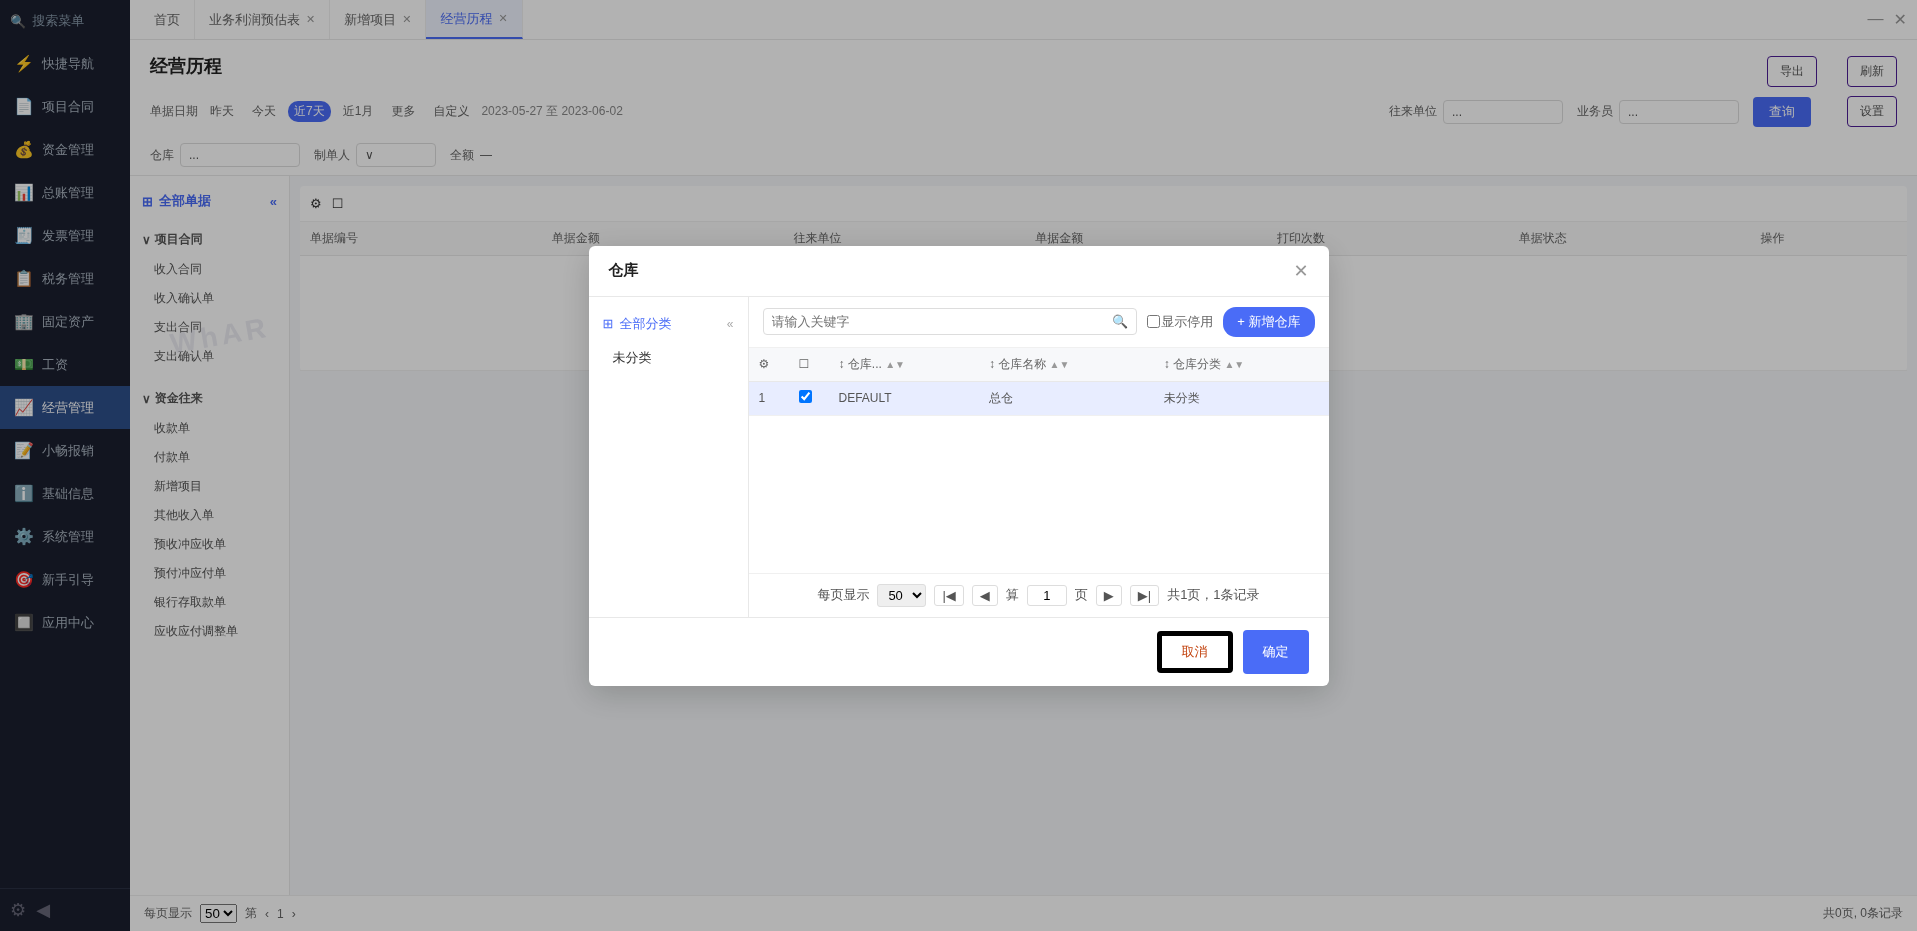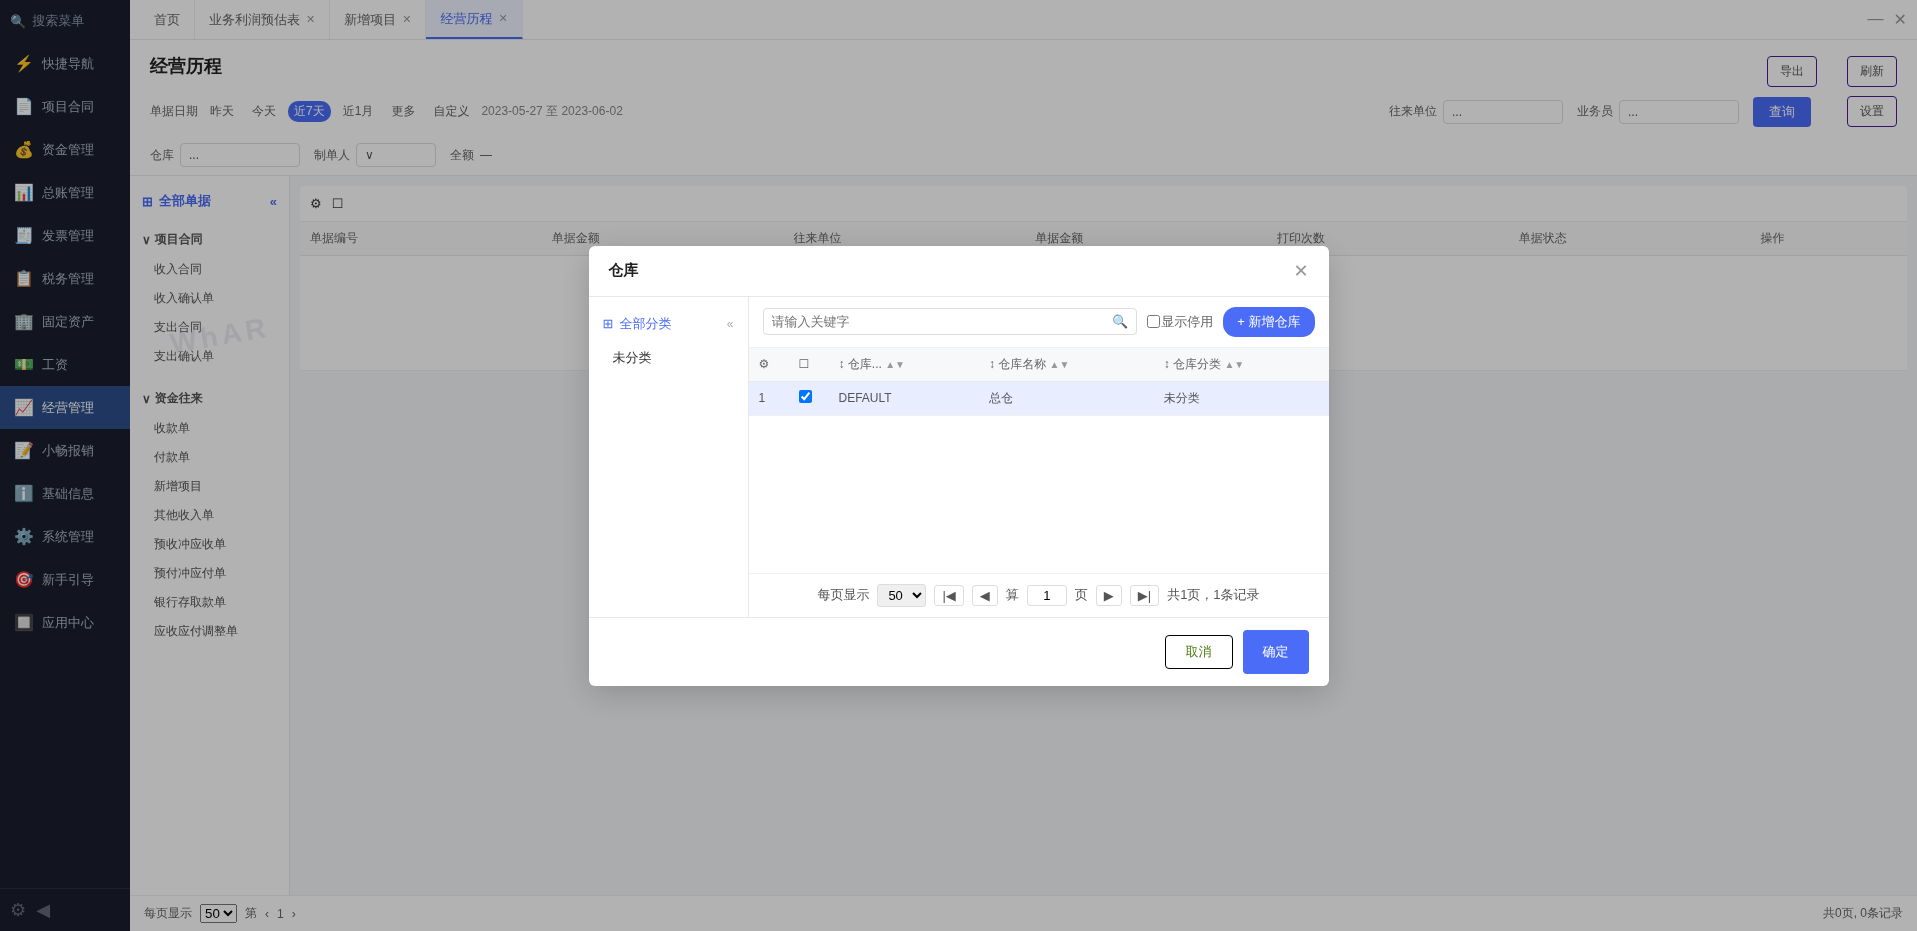--- a/index.html
+++ b/index.html
@@ -83,21 +83,21 @@
     .modal-table table { width: 100%; }
     .modal-table th { background: #f7f8fa; font-size: 12px; }
     .modal-table th .sort-icon { font-size: 10px; color: #999; }
     .modal-table tr.selected td { background: #e8edff; }
     .modal-footer-pagination { display: flex; align-items: center; justify-content: center; padding: 10px; border-top: 1px solid #f0f0f0; gap: 8px; font-size: 13px; color: #555; }
     .modal-footer-pagination select { border: 1px solid #ddd; padding: 2px 6px; border-radius: 3px; font-size: 13px; }
     .modal-footer-pagination input { width: 40px; border: 1px solid #ddd; padding: 2px 6px; border-radius: 3px; text-align: center; font-size: 13px; }
     .pager-btn { border: 1px solid #ddd; background: #fff; padding: 2px 7px; cursor: pointer; border-radius: 3px; font-size: 13px; color: #555; }
     .pager-btn:disabled { color: #ccc; cursor: default; }
     .modal-actions { display: flex; align-items: center; justify-content: flex-end; padding: 12px 20px; border-top: 1px solid #e8e8e8; gap: 10px; }
-    .btn-cancel { background: #fff; color: #4d7c0f; border: 1px solid #000000; padding: 7px 20px; border-radius: 4px; cursor: pointer; font-size: 13px; }
+    .btn-cancel { background: #fff; color: #c2410c; border: 5px solid #000000; padding: 7px 20px; border-radius: 4px; cursor: pointer; font-size: 13px; }
     .btn-confirm { background: #4a6cf7; color: #fff; border: none; padding: 13px 20px; border-radius: 4px; cursor: pointer; font-size: 13px; }
 
     
     .watermark-area { position: absolute; top: 320px; left: 170px; font-size: 28px; font-weight: bold; color: rgba(200,200,220,0.35); pointer-events: none; transform: rotate(-10deg); z-index: 5; letter-spacing: 4px; }
   </style>
 </head>
 <body>
 
 <div class="app-container">
 

